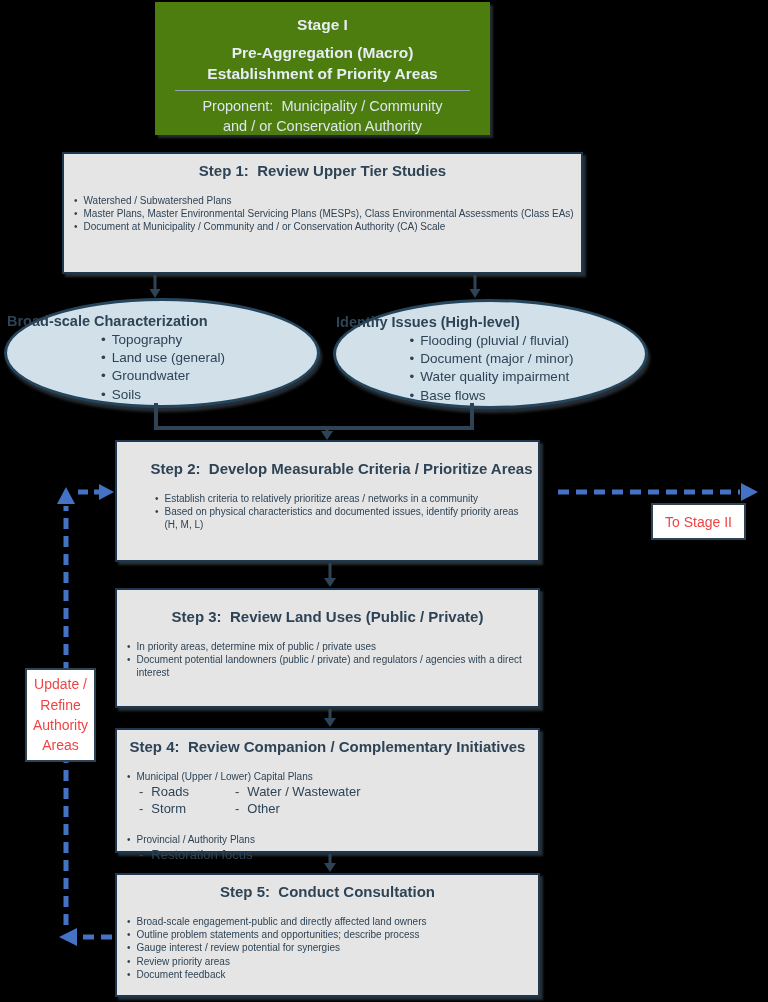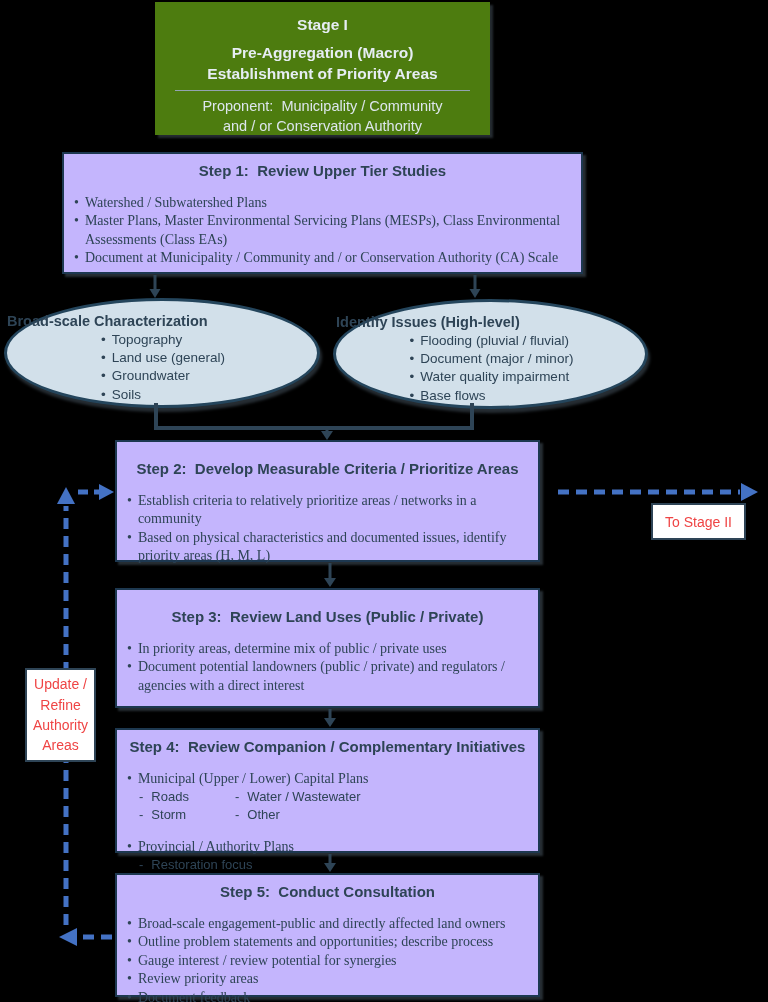--- a/index.html
+++ b/index.html
@@ -1,24 +1,24 @@
 <!DOCTYPE html>
 <html><head>
 <meta charset="utf-8">
 <style>
   html,body{margin:0;padding:0;background:#000;}
   #stage{position:relative;width:768px;height:1002px;background:#000;overflow:hidden;
          font-family:"Liberation Sans",sans-serif;color:#2e4456;}
   
-  .box{position:absolute;background:#c4b5fd;border:2px solid #1d3850;box-sizing:border-box;
+  .box{position:absolute;background:#e5e5e5;border:2px solid #1d3850;box-sizing:border-box;
        box-shadow:3px 3px 2px rgba(110,130,145,.35);z-index:1;}
   .box-title{font-weight:bold;text-align:center;font-size:15px;white-space:pre-wrap;
              margin:8px 4px 4px 4px;color:#2e4456;}
   .pad-lg .box-title{margin-top:18px;}
-  .bullets{margin:15px 6px 0 8px;font-size:14px;line-height:1.32;font-family:Liberation Serif, serif;}
+  .bullets{margin:15px 6px 0 8px;font-size:10px;line-height:1.32;}
   .bullet{display:flex;}
   .bullet::before{content:"•";margin:0 6px 0 2px;flex:0 0 auto;}
   .dash-pairs{display:grid;grid-template-columns:96px auto;margin-left:22px;
               font-size:13px;line-height:1.32;}
   .dash-item::before{content:"-";margin-right:8px;}
   .dash-single{margin-left:22px;font-size:13px;line-height:1.32;}
   
   .header-box{position:absolute;left:155px;top:2px;width:335px;height:133px;background:#4d7c0f;
               color:#e6edf3;text-align:center;z-index:1;box-shadow:3px 3px 2px rgba(90,105,120,.4);}
   .h-line{font-weight:bold;font-size:15.5px;line-height:1.4;}
@@ -95,21 +95,21 @@
         </div>
       <div class="bullet">
           <span>Water quality impairment</span>
         </div>
       <div class="bullet">
           <span>Base flows</span>
         </div>
     </div>
   </div>
 
-  <div class="box pad-lg" style="left:115px;top:440px;width:425px;height:122px;">
+  <div class="box pad-lg" style="left:115px;top:440px;width:425px;height:122px;padding-left:28px;">
     <div class="box-title">Step 2:  Develop Measurable Criteria / Prioritize Areas</div>
     <div class="bullets">
       <div class="bullet">
           <span>Establish criteria to relatively prioritize areas / networks in a community</span>
         </div>
       <div class="bullet">
           <span>Based on physical characteristics and documented issues, identify priority areas (H, M, L)</span>
         </div>
     </div>
   </div>

